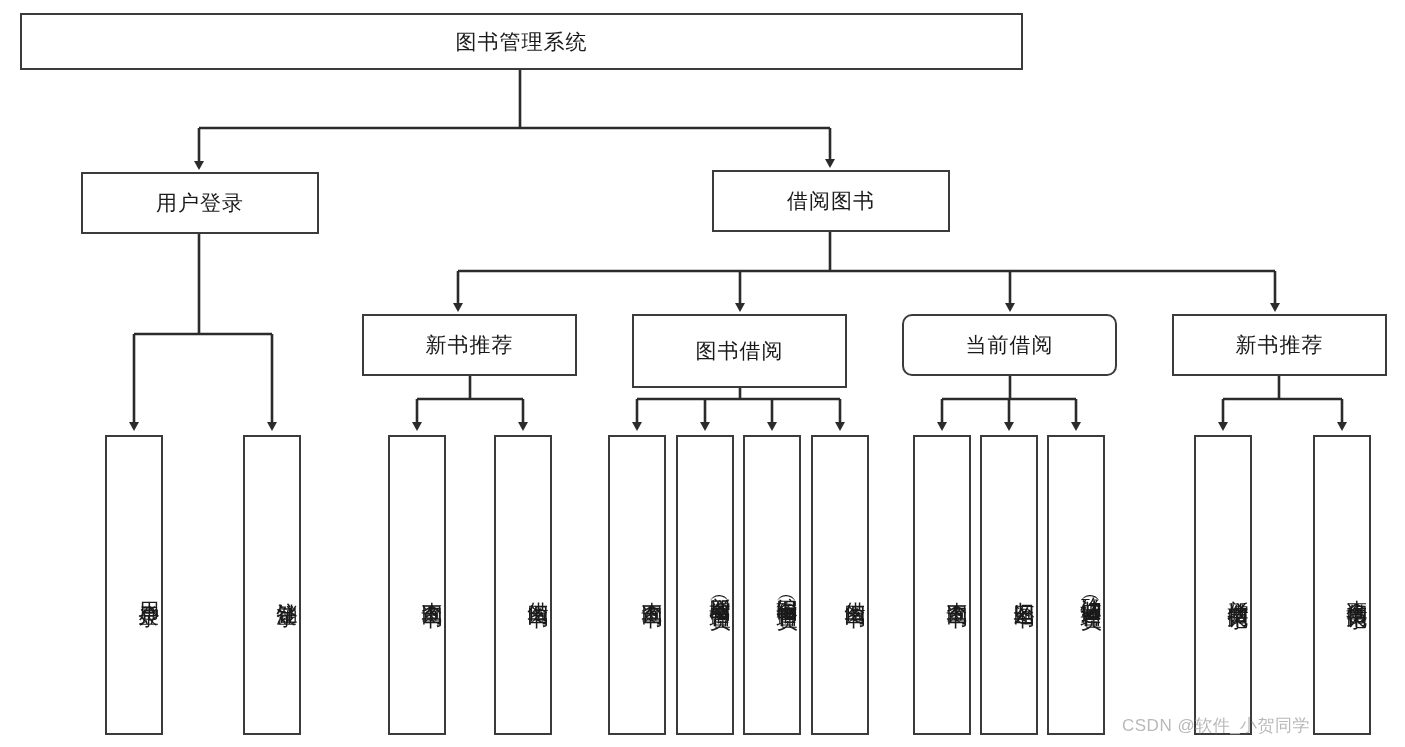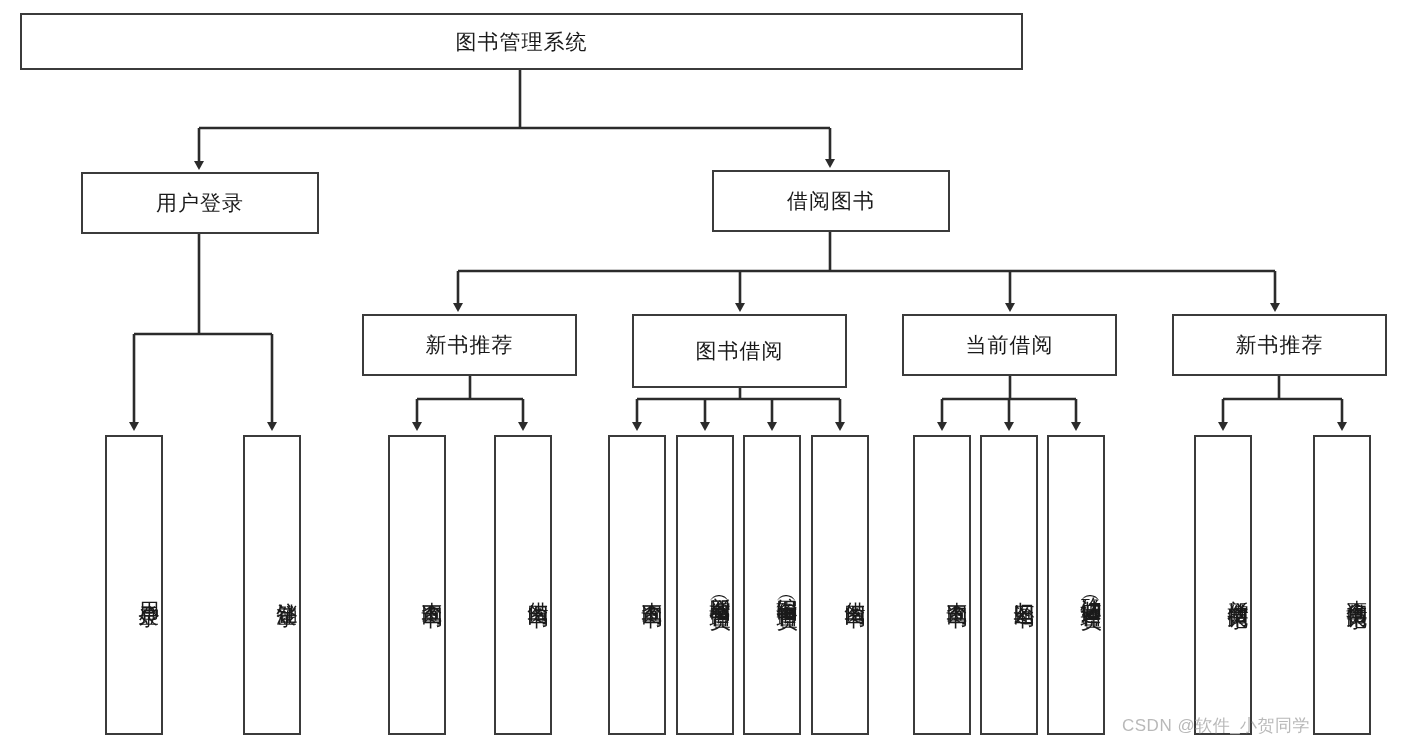--- a/index.html
+++ b/index.html
@@ -138,21 +138,21 @@
   </div>
 
   <div class="node horiz" style="left:362px; top:314px; width:215px; height:62px;">
     <span>新书推荐</span>
   </div>
 
   <div class="node horiz" style="left:632px; top:314px; width:215px; height:74px;">
     <span>图书借阅</span>
   </div>
 
-  <div class="node horiz" style="left:902px; top:314px; width:215px; height:62px;">
+  <div class="node horiz" style="left:902px; top:314px; width:215px; height:62px;border-radius:10px;">
     <span>当前借阅</span>
   </div>
 
   <div class="node horiz" style="left:1172px; top:314px; width:215px; height:62px;">
     <span>新书推荐</span>
   </div>
 
   <div class="node vert" style="left:105px; top:435px; width:58px; height:300px;">
     <span class="vlabel">用户登录</span>
   </div>

